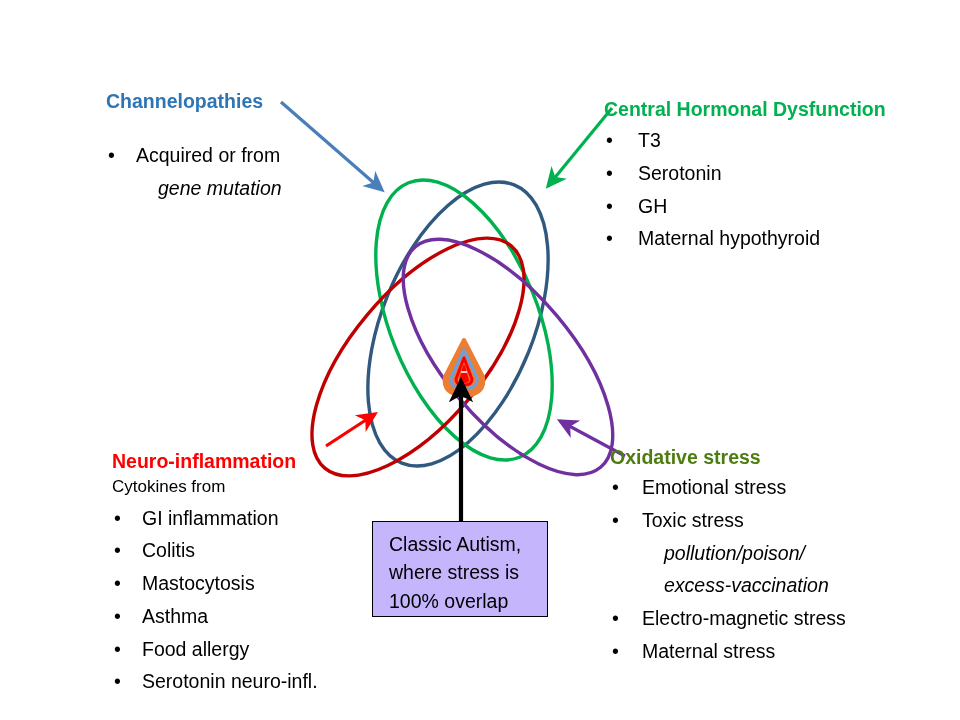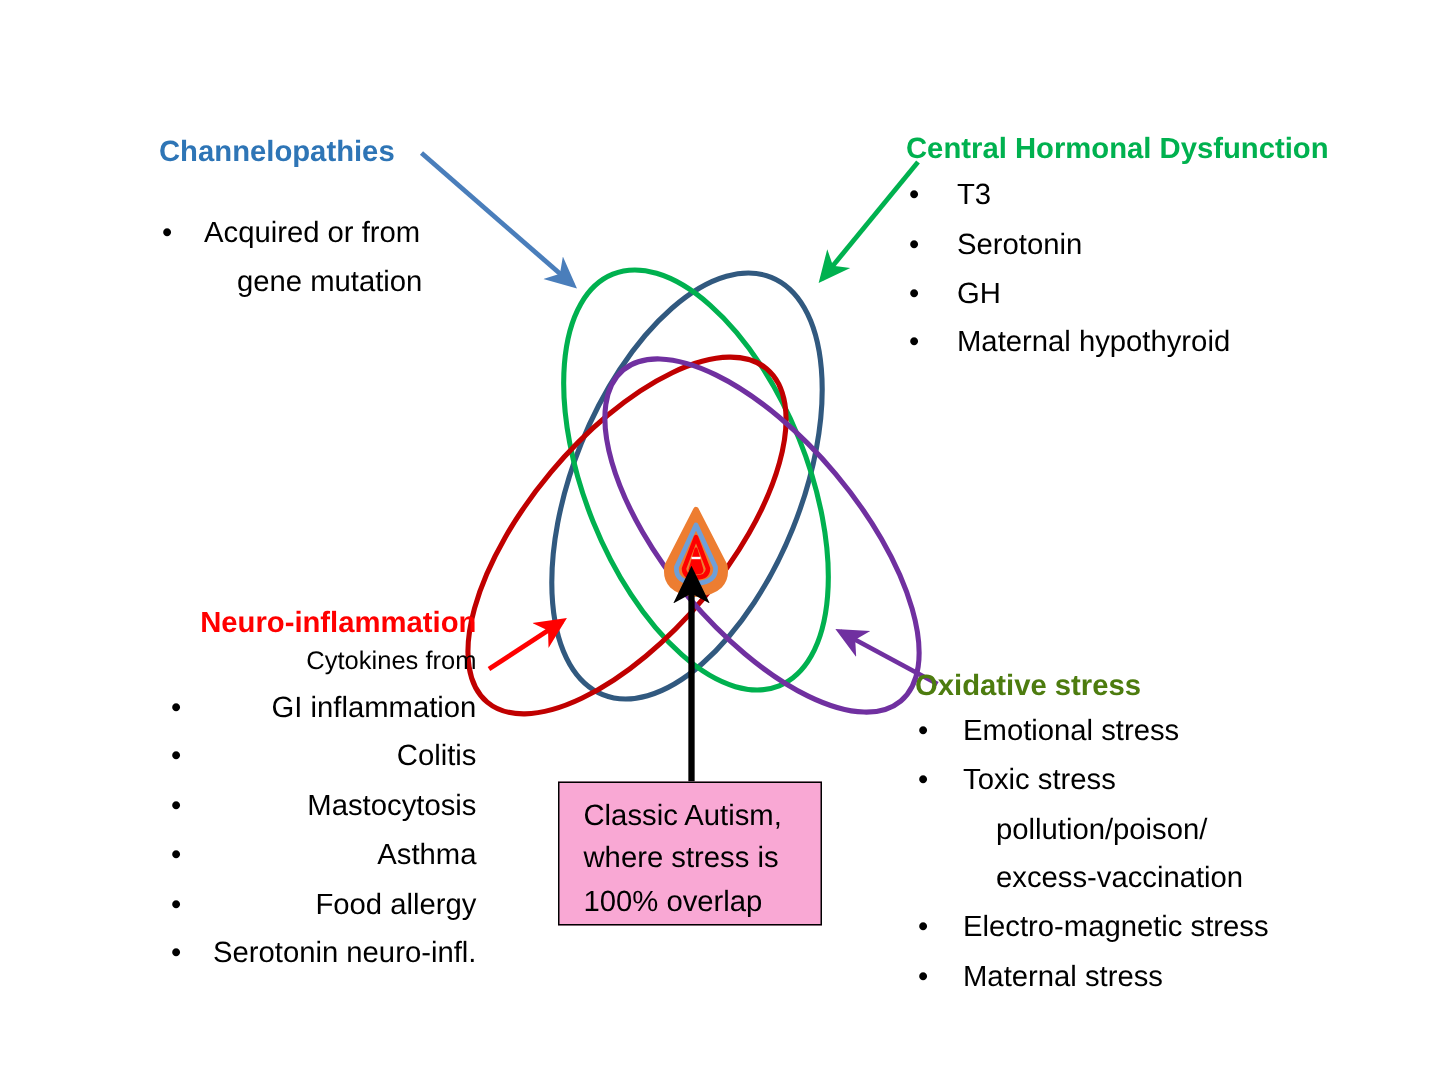--- a/index.html
+++ b/index.html
@@ -58,53 +58,54 @@
   ul.bullets li .bullet-dot {
     position: absolute;
     left: 2px;
     top: 0;
     font-size: 19.5px;
     line-height: 1.68;
   }
   ul.bullets li .cont {
     display: block;
     padding-left: 22px;
+    font-style: italic;
   }
 
   
   #channelopathies-heading { color: #2E75B6; }
   #hormonal-heading        { color: #00B14F; }
   #neuro-heading           { color: #FF0000; }
   #oxidative-heading       { color: #4d7c0f; }
 
   
   #channelopathies-block { left: 82px;  top: 90px;  }
   #channelopathies-block .bullets { margin-top: 26px; }
   #channelopathies-block .bullets li { padding-left: 30px; }
 
-  #hormonal-block        { left: 580px; top: 88px;  }
+  #hormonal-block        { left: 580px; top: 98px;  }
   #hormonal-block .bullets { margin-top: 3px; }
   #hormonal-block .bullets li { padding-left: 34px; }
 
-  #neuro-block           { left: 88px;  top: 404px; text-align: right; }
+  #neuro-block           { left: 88px;  top: 450px; }
   #neuro-block .bullets  { margin-top: 1px; }
   #neuro-block .bullets li { padding-left: 30px; }
 
   #oxidative-block       { left: 586px; top: 446px; }
   #oxidative-block .bullets { margin-top: 2px; }
   #oxidative-block .bullets li { padding-left: 32px; }
 
   
   #callout-box {
     left: 348px;
     top: 521px;
     width: 176px;
     height: 96px;
     border: 1.6px solid #000000;
-    background: #f9a8d4;
+    background: #c4b5fd;
     box-sizing: border-box;
     padding: 8px 0 0 16px;
     z-index: 8;
   }
   #callout-box .callout-line {
     font-size: 19.5px;
     color: #000000;
     line-height: 1.46;
     white-space: nowrap;
   }

